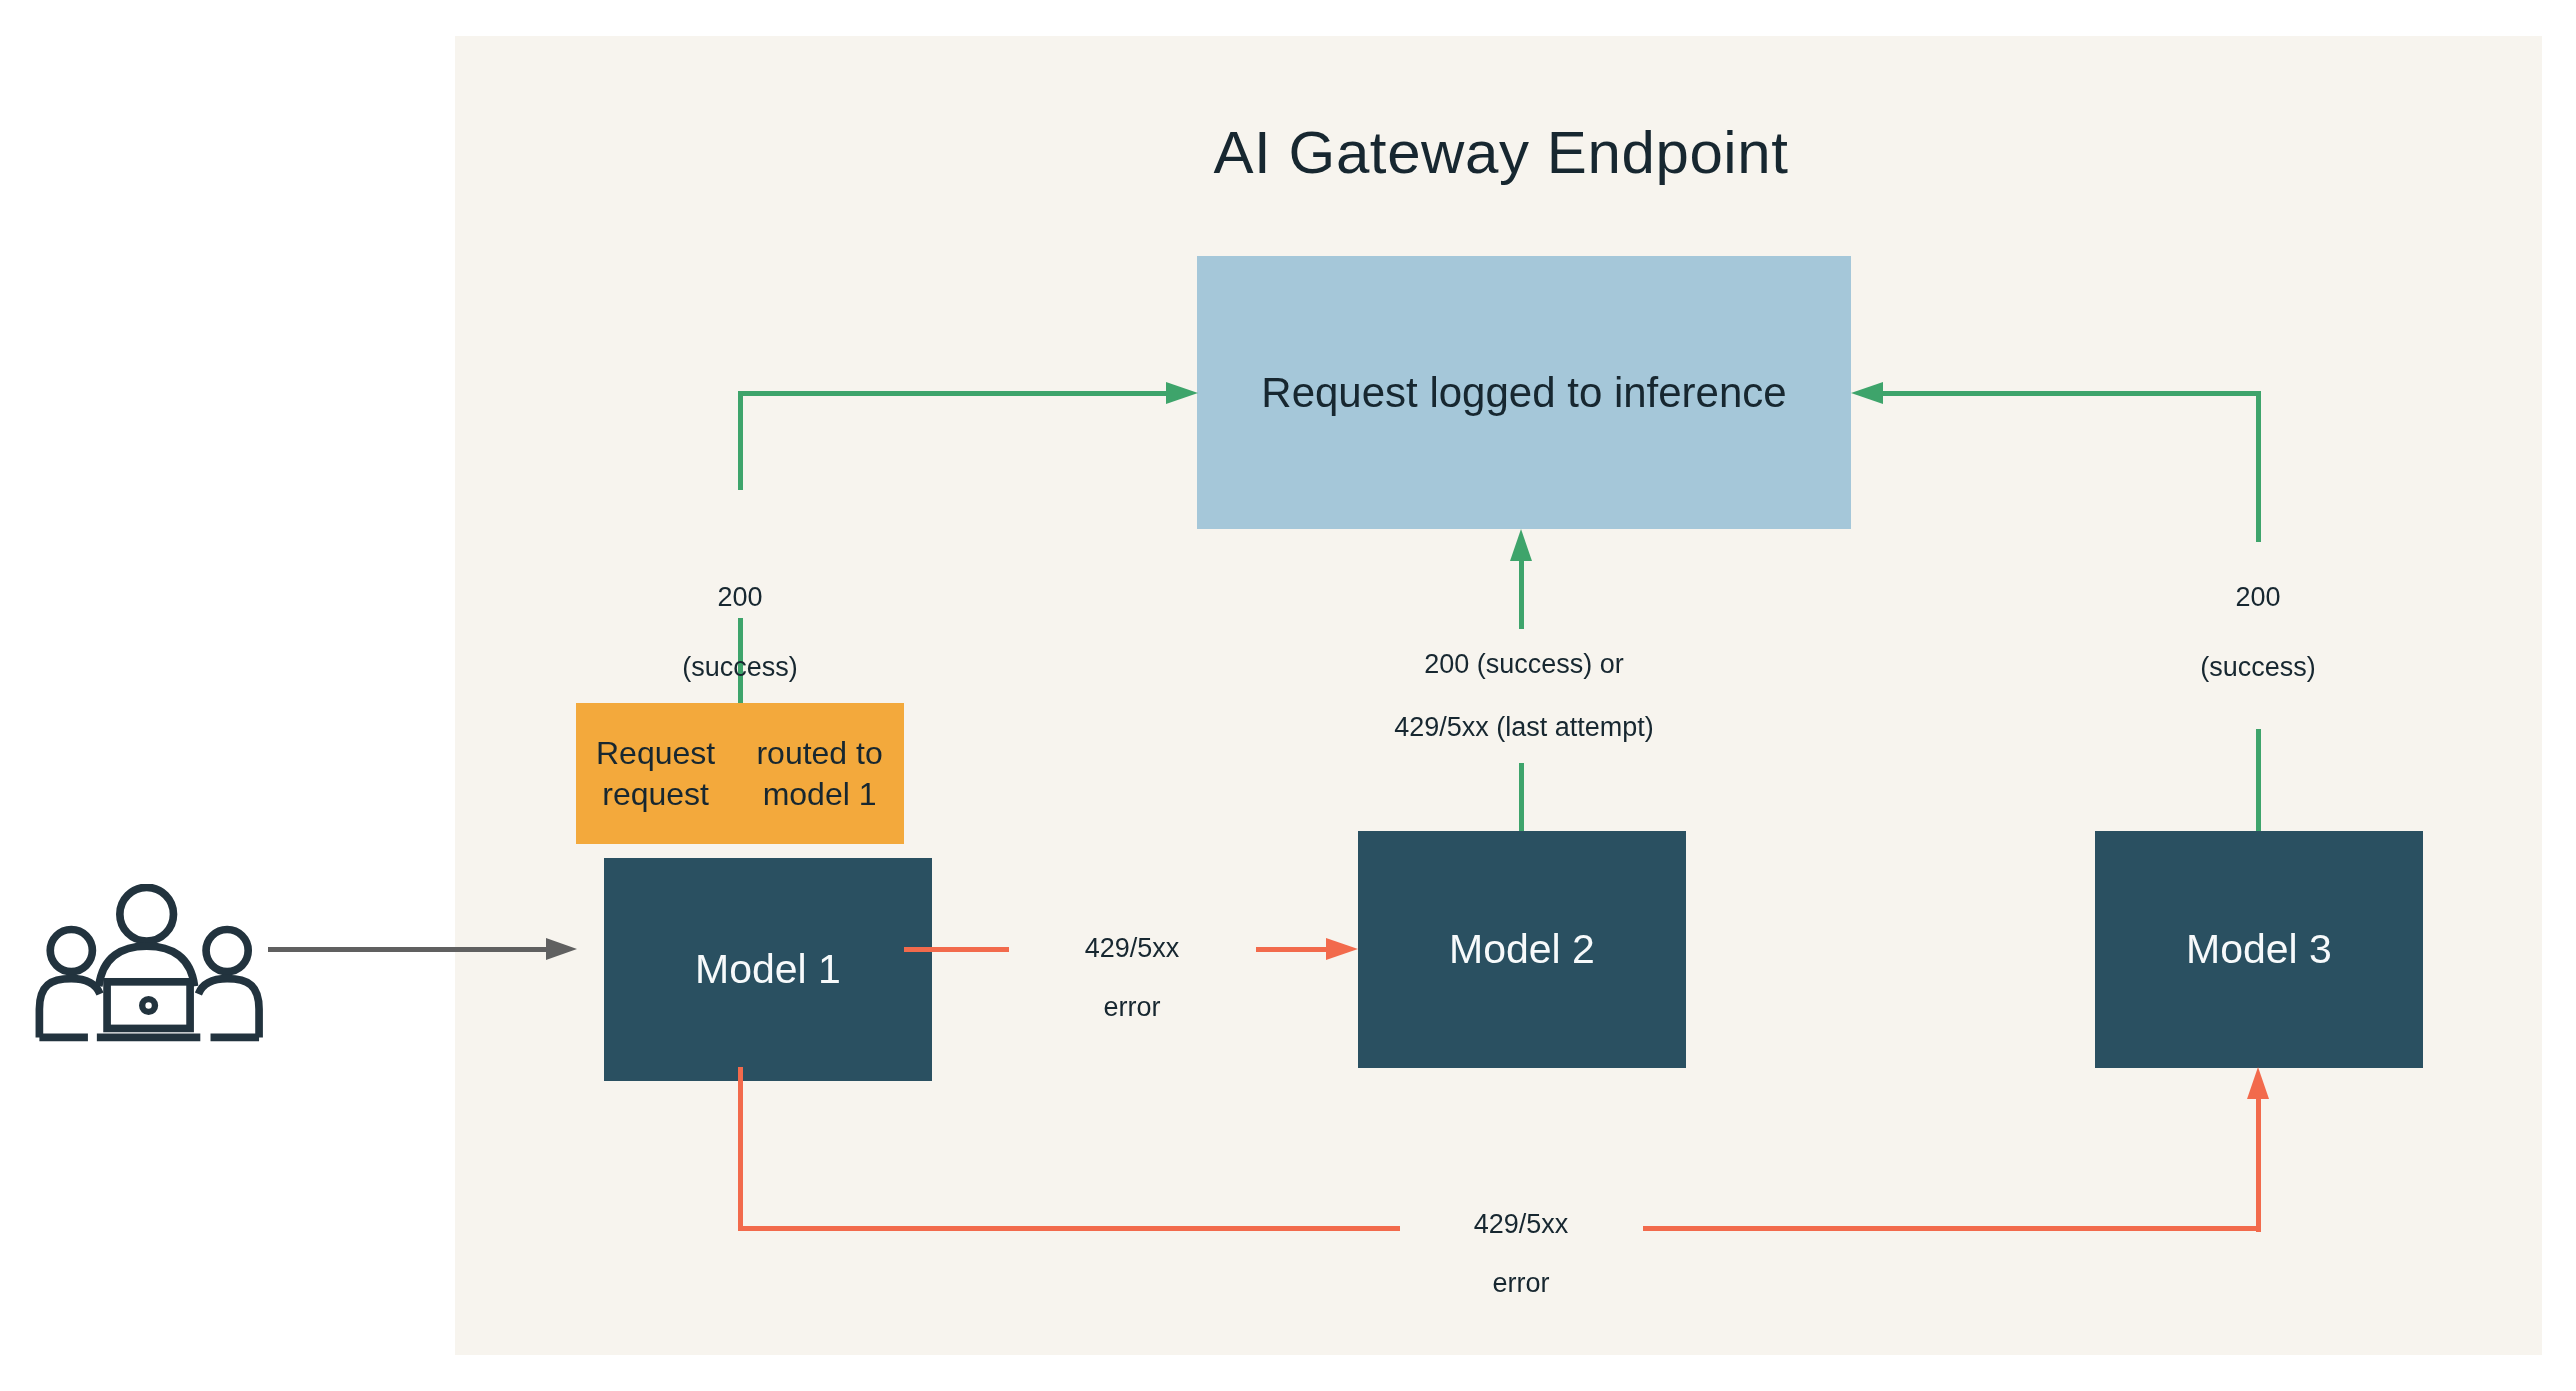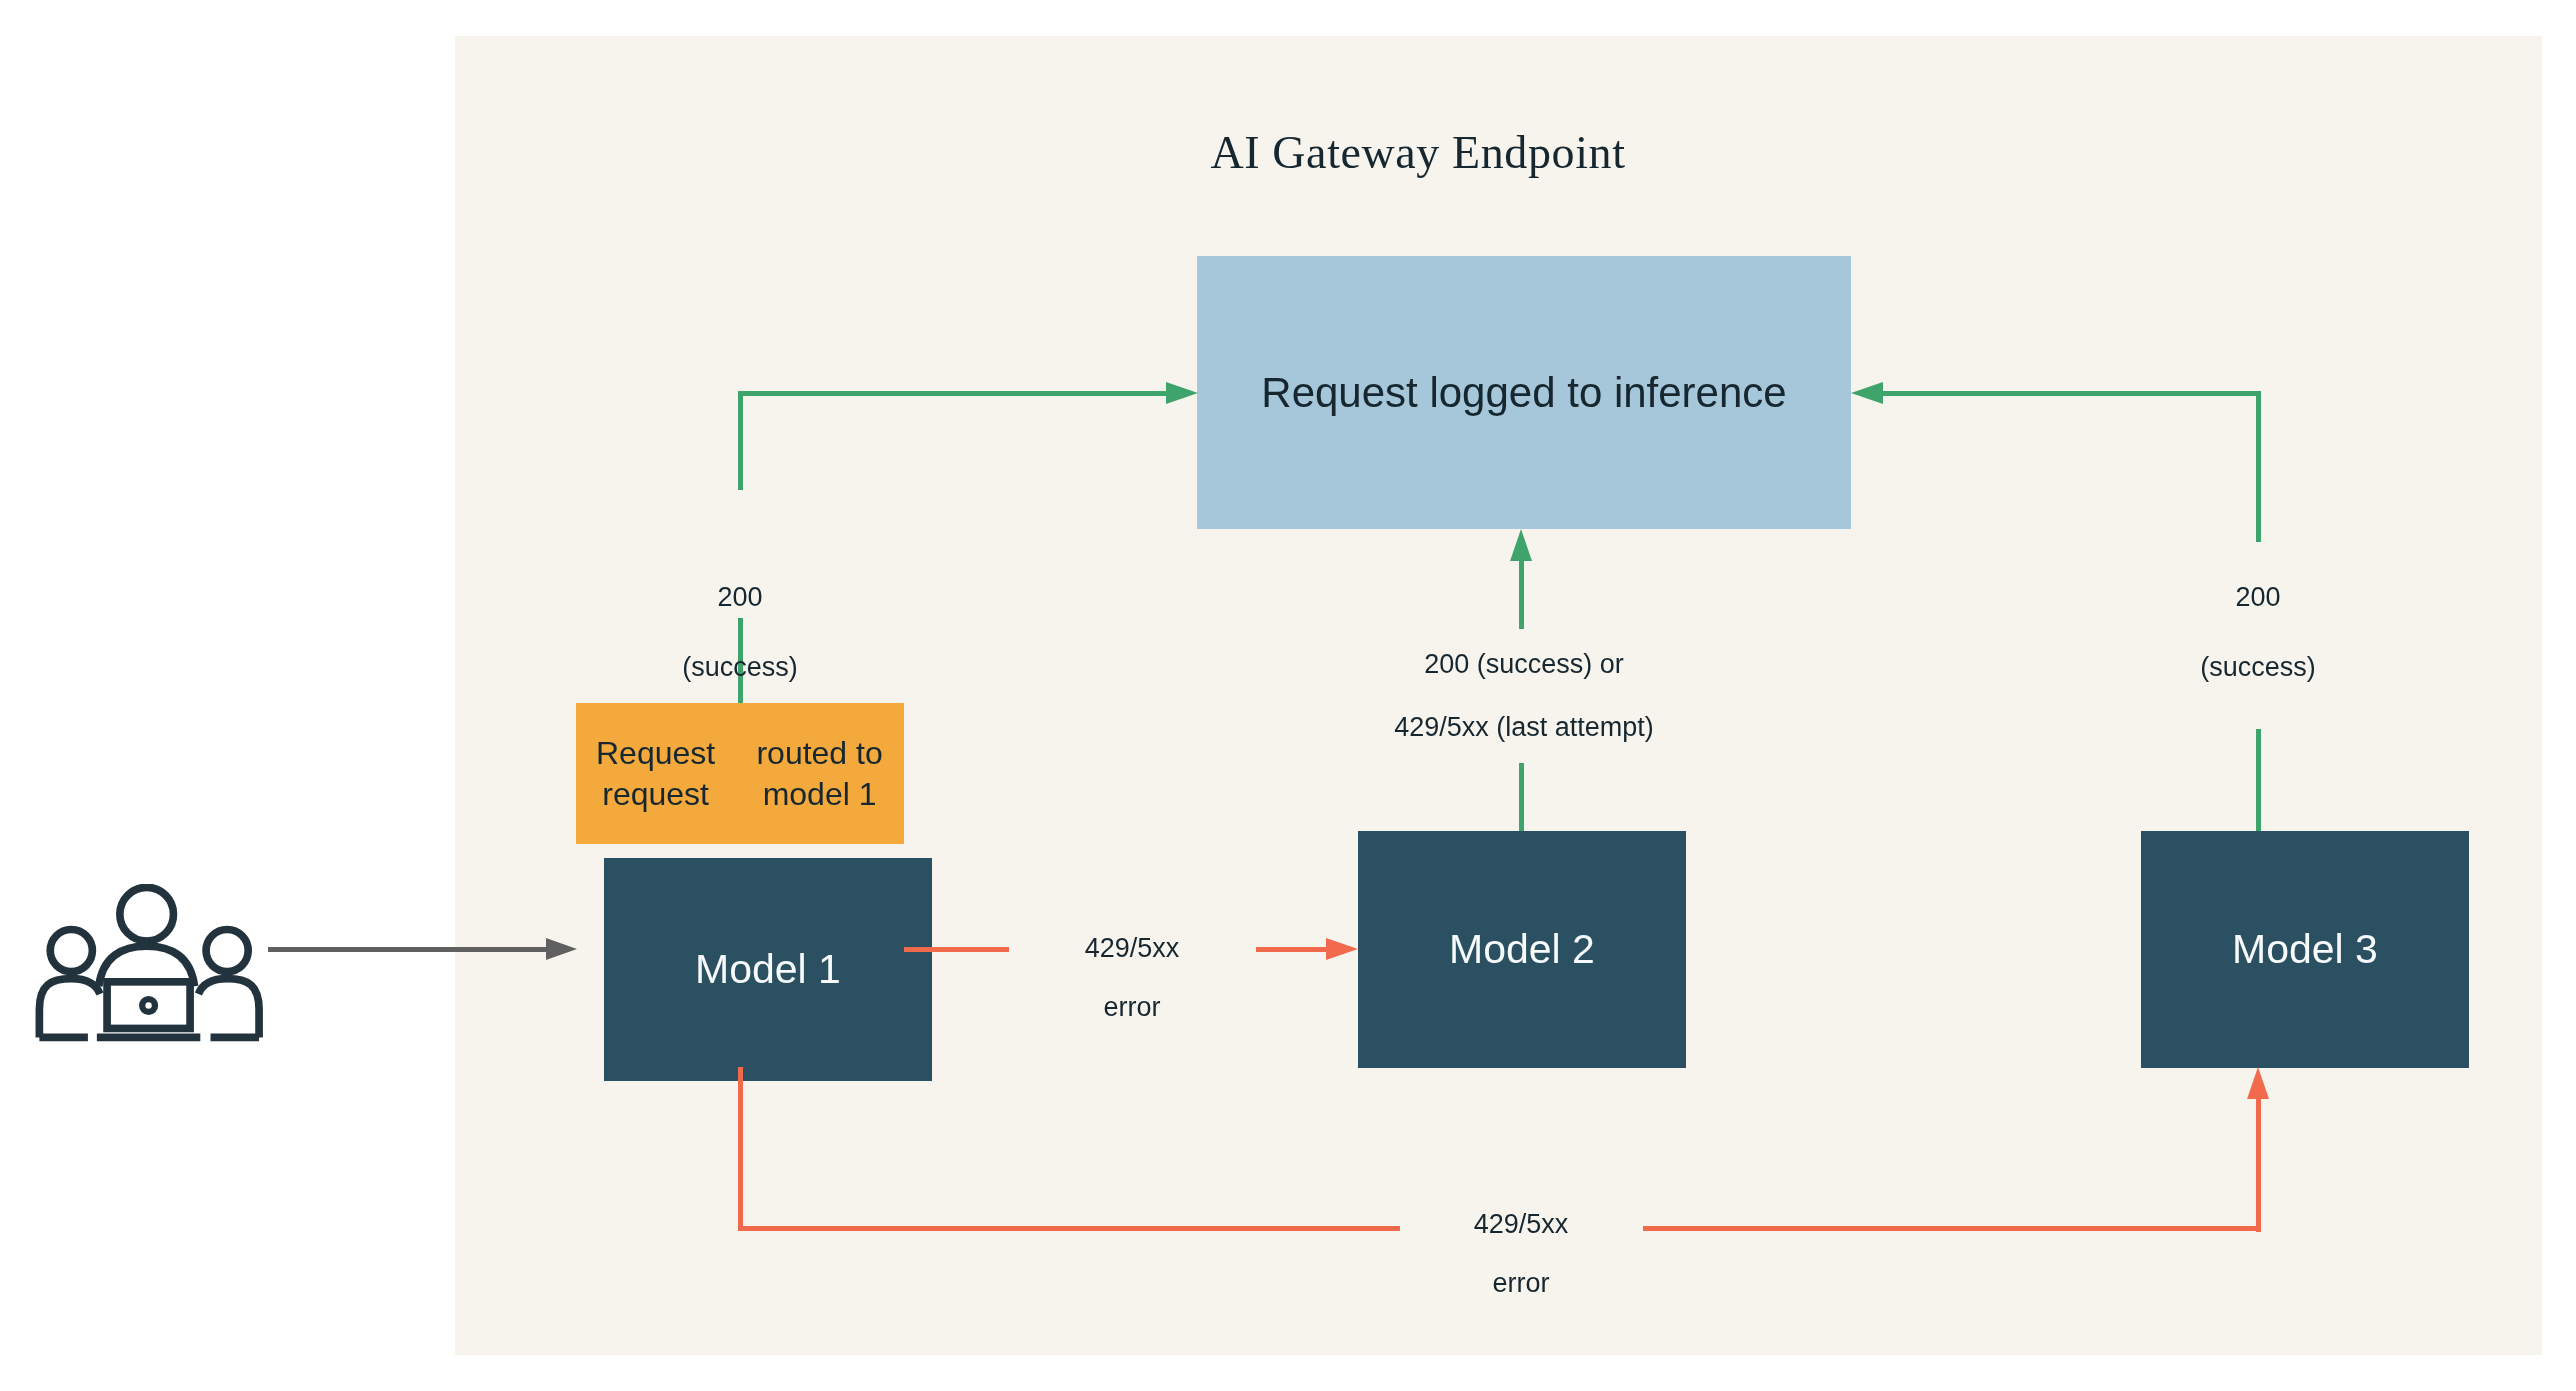--- a/index.html
+++ b/index.html
@@ -17,27 +17,26 @@
     overflow: hidden;
   }
   .panel {
     position: absolute;
     left: 455px; top: 36px;
     width: 2087px; height: 1319px;
     background: var(--panel, #F7F4EE);
   }
   .title {
     position: absolute;
-    left: 1418px; top: 152px;
+    left: 1501px; top: 152px;
     transform: translate(-50%, -50%);
-    font-size: 46px;
+    font-size: 60px;
     letter-spacing: 0.6px;
     white-space: nowrap;
     color: var(--text_dark, #172730);
-    font-family: Liberation Serif, serif;
   }
   .box {
     position: absolute;
     display: flex;
     align-items: center;
     justify-content: center;
     text-align: center;
   }
   .box-log {
     left: 1197px; top: 256px;
@@ -47,21 +46,21 @@
     line-height: 50px;
     color: var(--text_dark, #172730);
   }
   .model {
     background: var(--box_dark, #2A5061);
     color: var(--text_light, #F7FAFB);
     font-size: 41px;
   }
   .model-1 { left: 604px;  top: 844px; width: 328px; height: 223px; margin-top: 14px; }
   .model-2 { left: 1358px; top: 831px; width: 328px; height: 237px; text-align: right; }
-  .model-3 { left: 2095px; top: 831px; width: 328px; height: 237px; margin-left: 46px; }
+  .model-3 { left: 2095px; top: 831px; width: 328px; height: 237px; }
   .note {
     left: 576px; top: 703px;
     width: 328px; height: 141px;
     background: var(--note_orange, #F3A93C);
     font-size: 32px;
     line-height: 41px;
     color: var(--text_dark, #172730);
   }
   .h-line, .v-line { position: absolute; }
   .h-line { height: 5.1px; }

